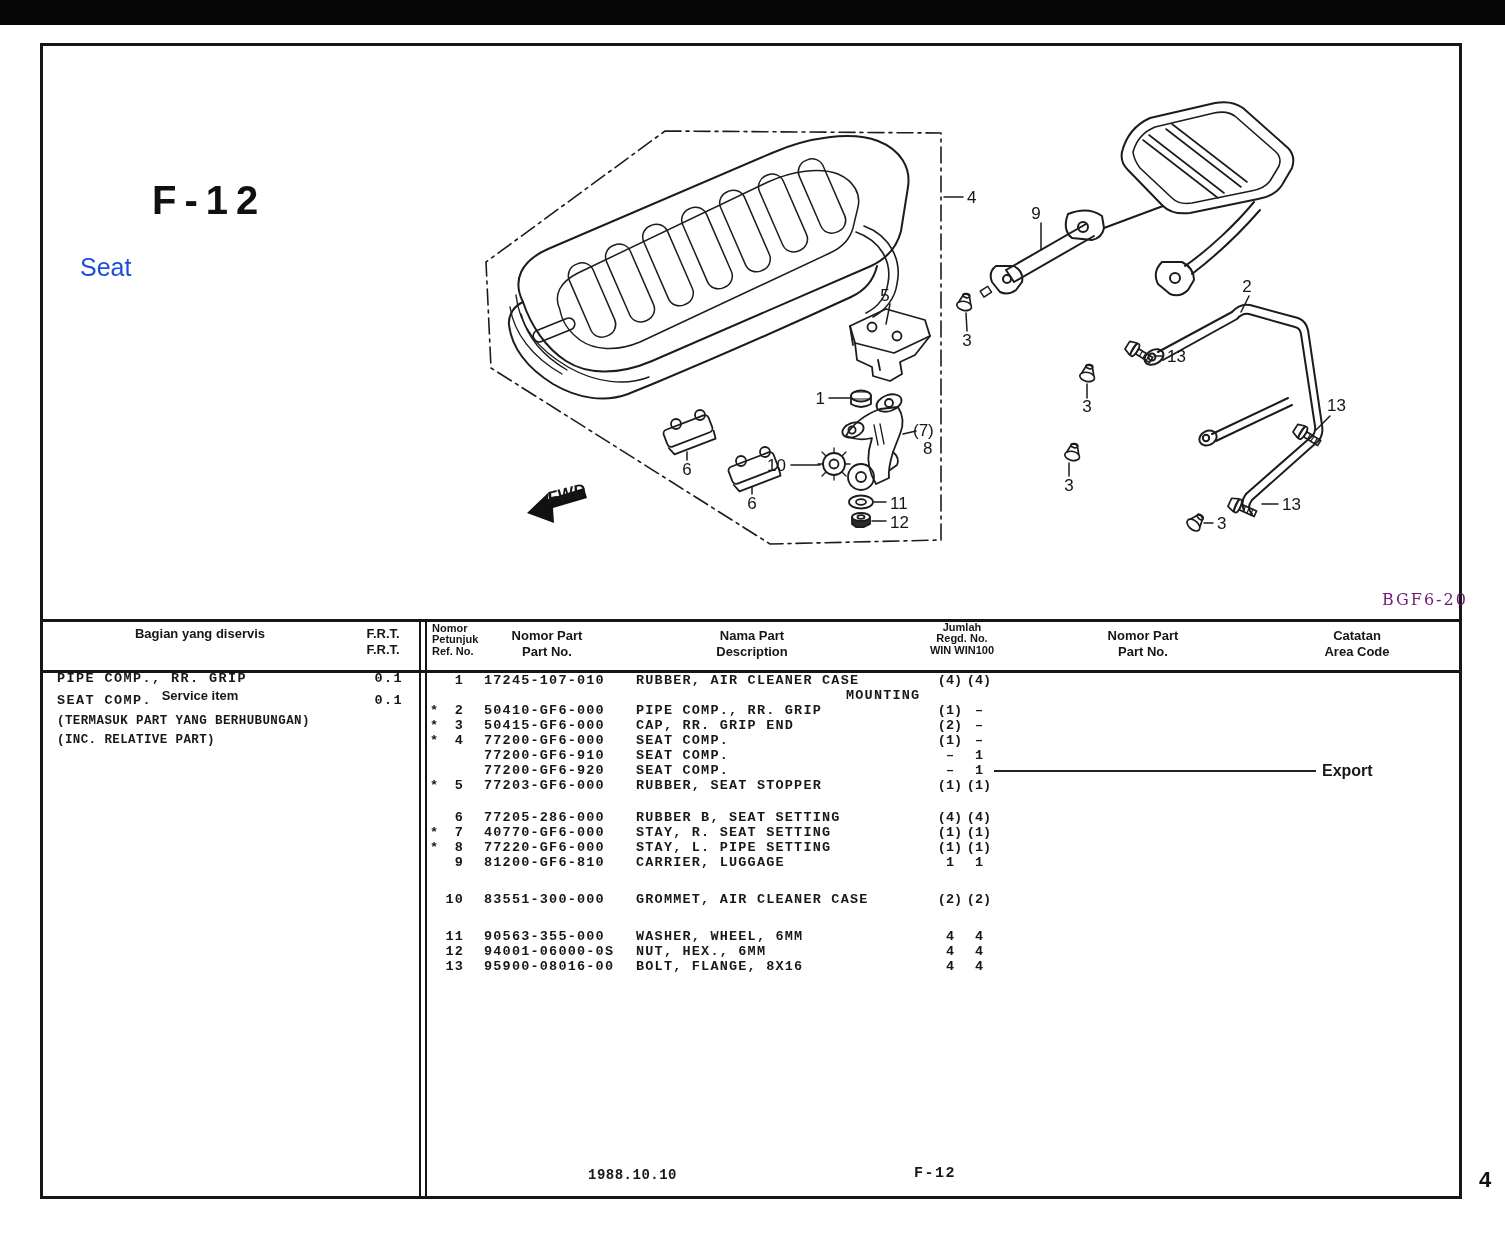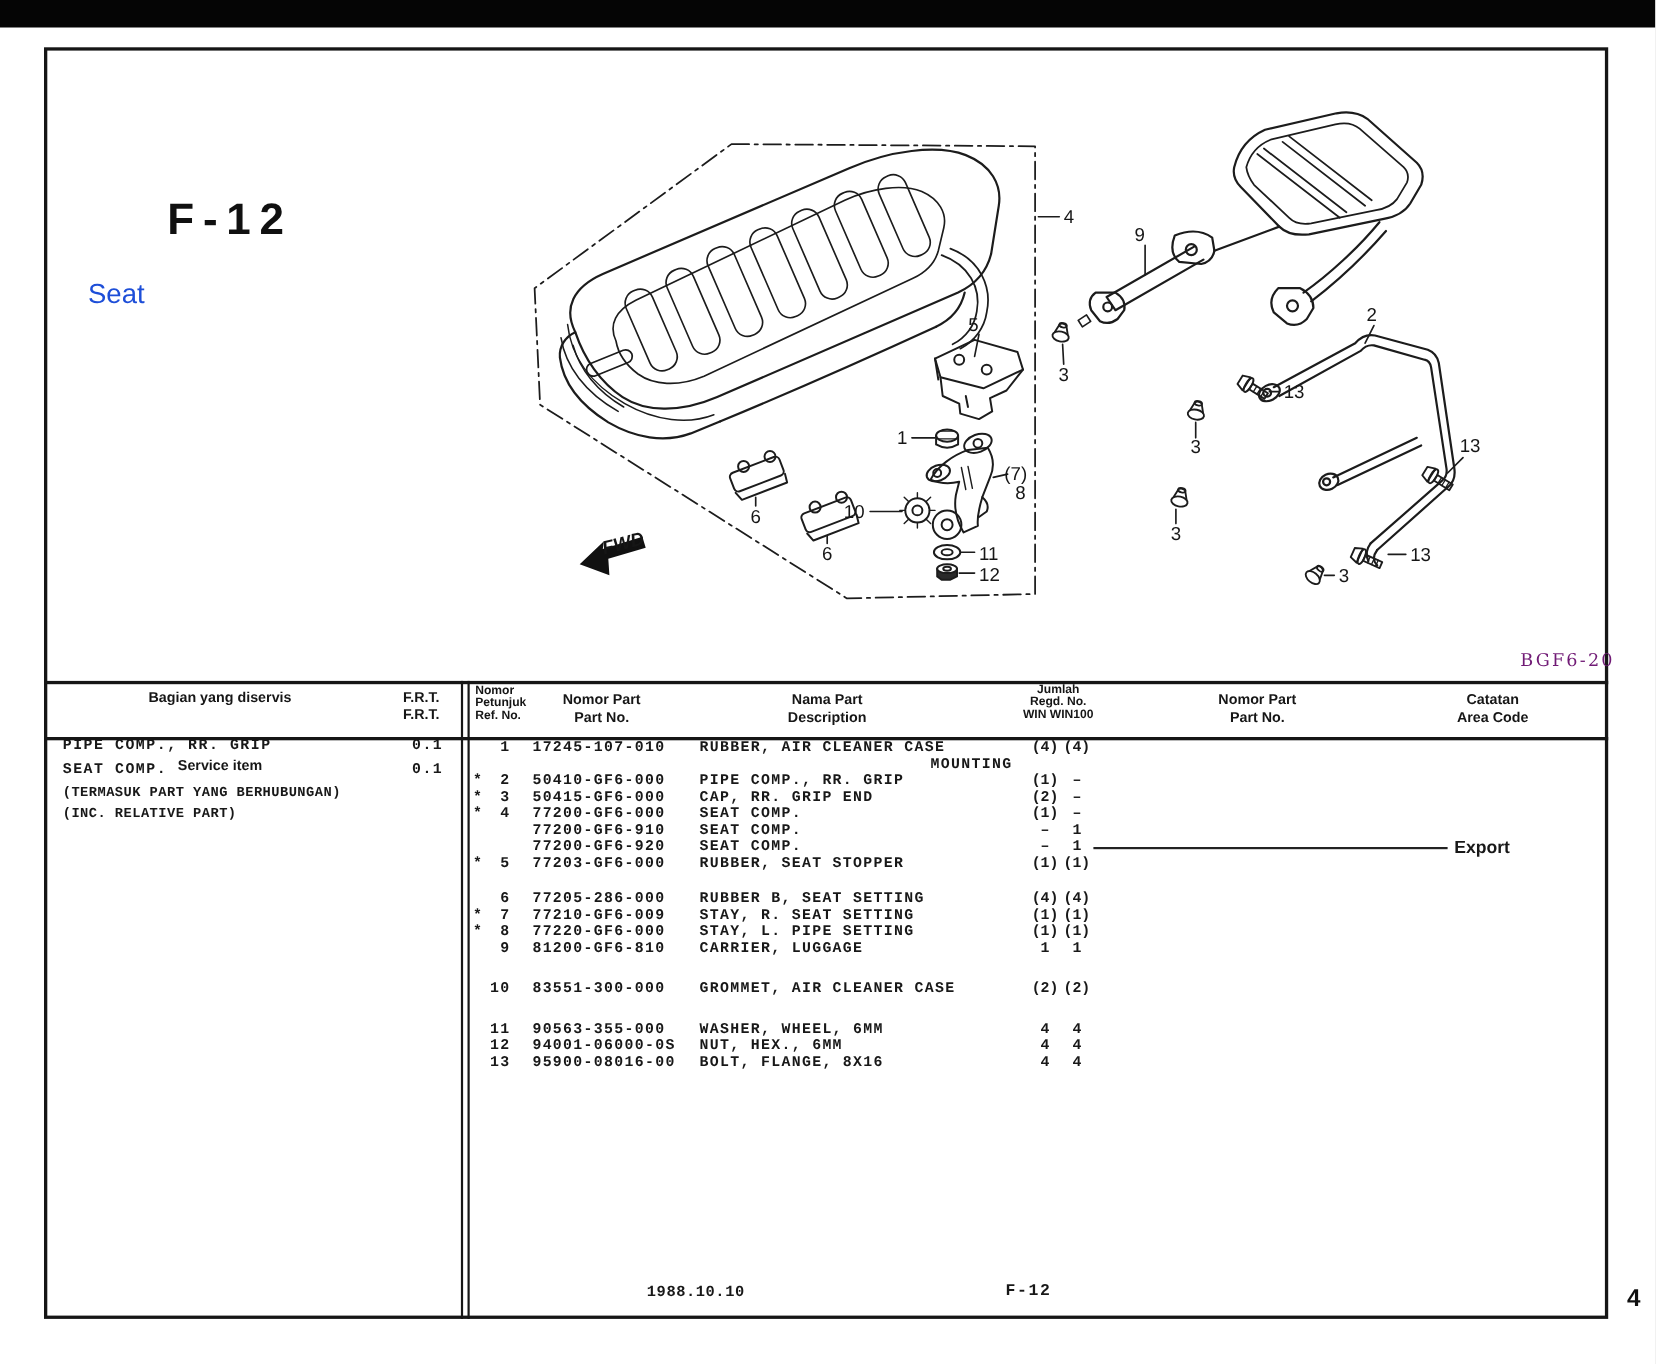--- a/index.html
+++ b/index.html
@@ -417,21 +417,21 @@
         <span class="q2">(4)</span>
         <span class="note">
 
           <span class="ntext"></span>
         </span>
       </div>
       <div class="prow">
         <span class="star">*</span>
         <span class="ref">7</span>
         <span></span>
-        <span class="part">77210-GF6-009</span>
+        <span class="part">40770-GF6-000</span>
         <span class="desc">
           <span class="l1">STAY, R. SEAT SETTING</span>
           
         </span>
         <span class="q1">(1)</span>
         <span class="q2">(1)</span>
         <span class="note">
 
           <span class="ntext"></span>
         </span>

